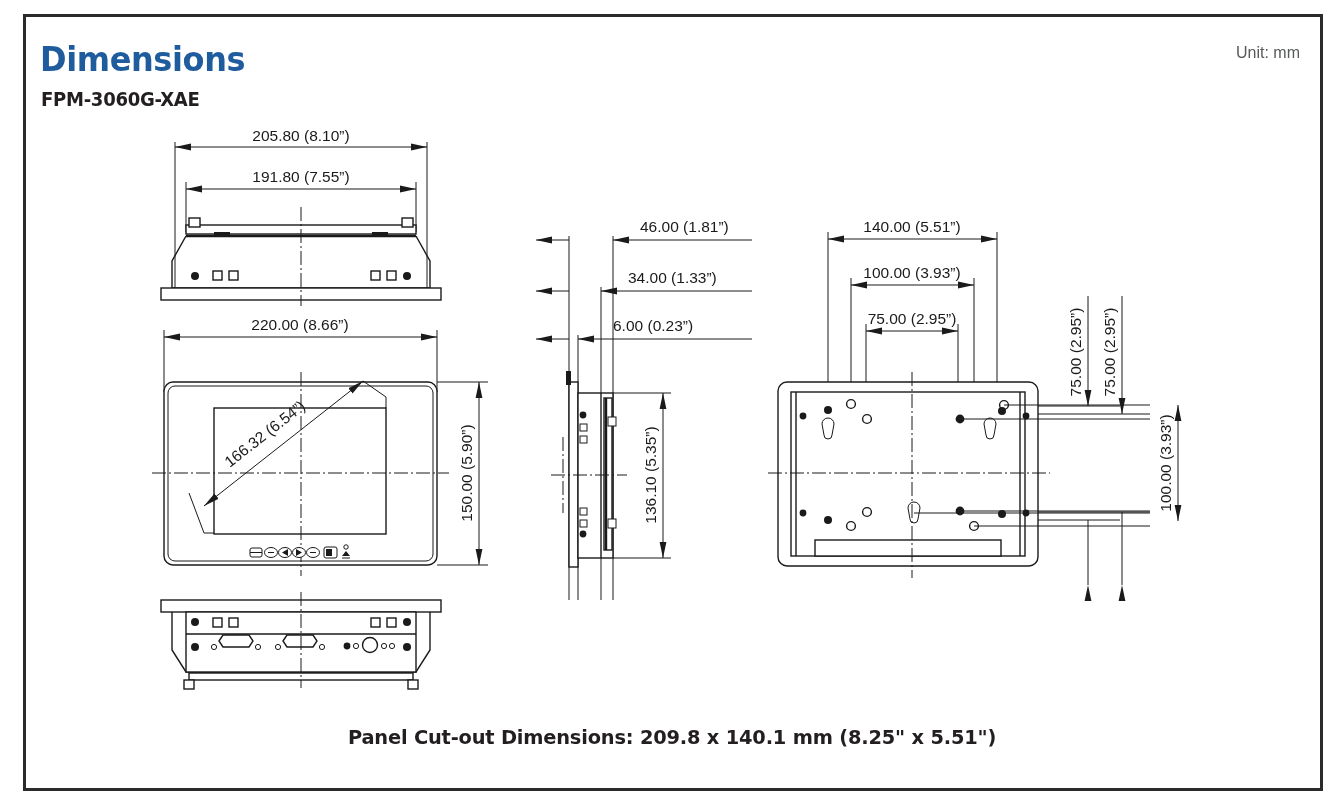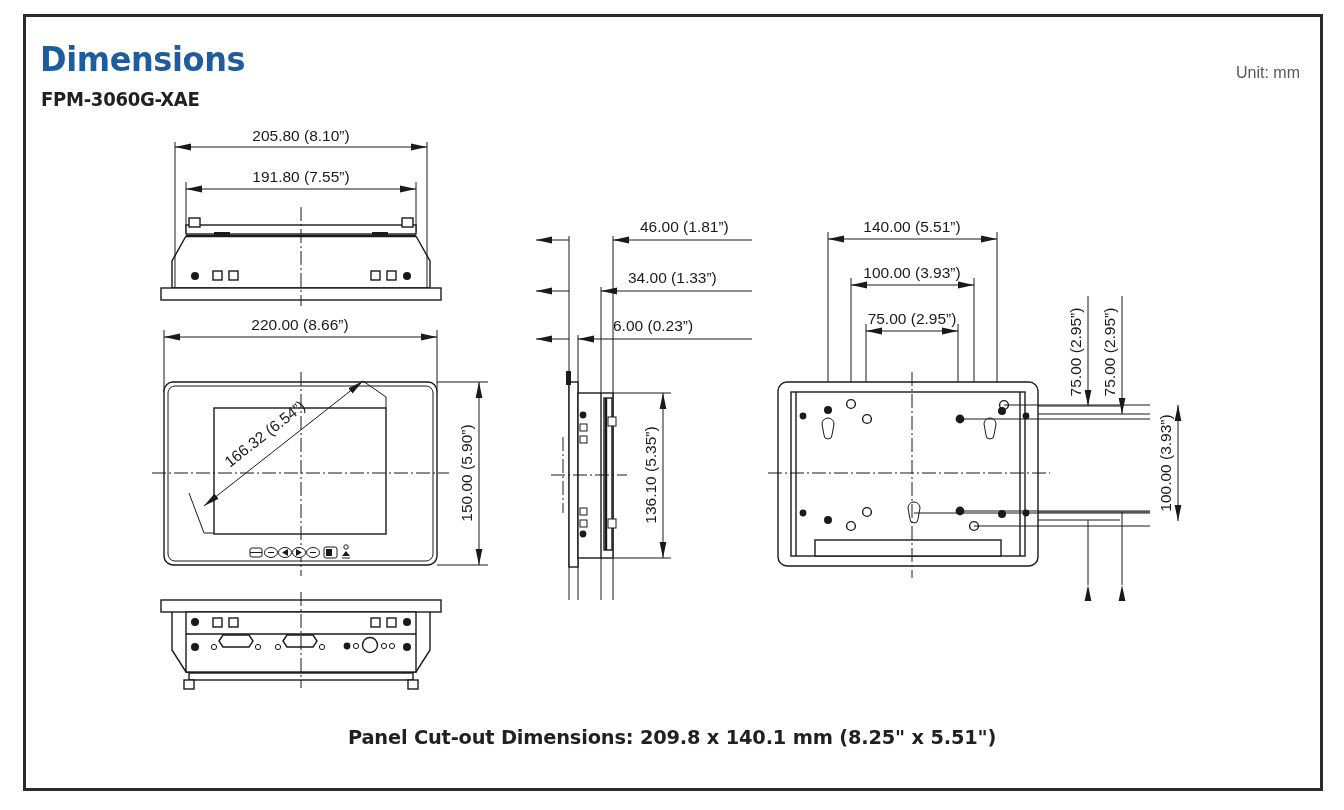--- a/index.html
+++ b/index.html
@@ -19,21 +19,21 @@
     color:#1f5c9e;font-family:"DejaVu Sans", sans-serif;
     transform:scaleX(0.94);transform-origin:left center;
   }
   #model{
     position:absolute;left:41px;top:88px;
     font-size:19px;font-weight:bold;letter-spacing:-0.3px;
     color:#231f20;font-family:"DejaVu Sans", sans-serif;
     transform:scaleX(0.95);transform-origin:left center;
   }
   #unit{
-    position:absolute;right:44px;top:64px;
+    position:absolute;right:44px;top:44px;
     font-size:16px;color:#58595b;font-family:"Liberation Sans", sans-serif;
   }
   #caption{
     position:absolute;left:0;right:0;top:725px;text-align:center;
     font-size:20px;font-weight:bold;color:#231f20;
     font-family:"DejaVu Sans", sans-serif;letter-spacing:-0.2px;
     transform:scaleX(0.97);
   }
   svg#drawing{position:absolute;left:0;top:0;width:1344px;height:810px;}
   svg#drawing text{font-family:"Liberation Sans", sans-serif;fill:#1a1a1a;}

